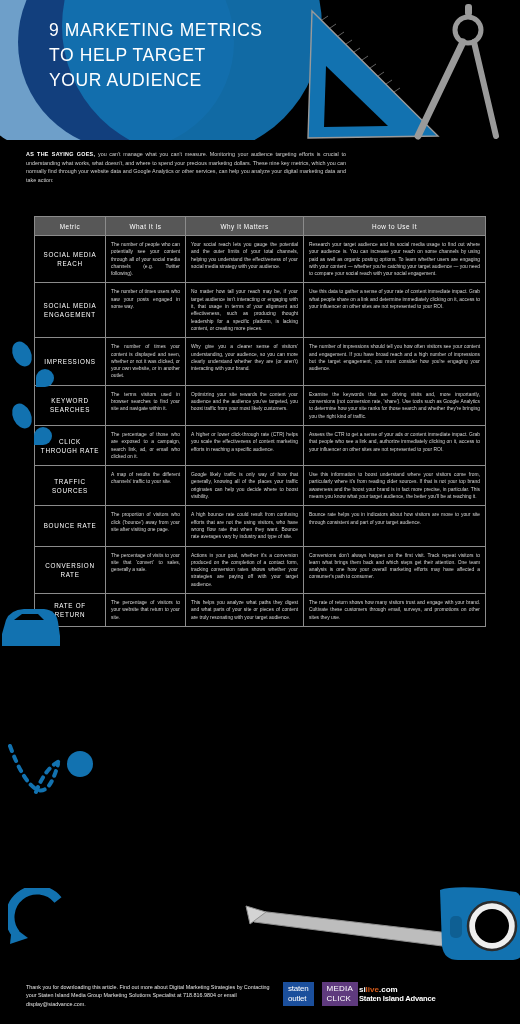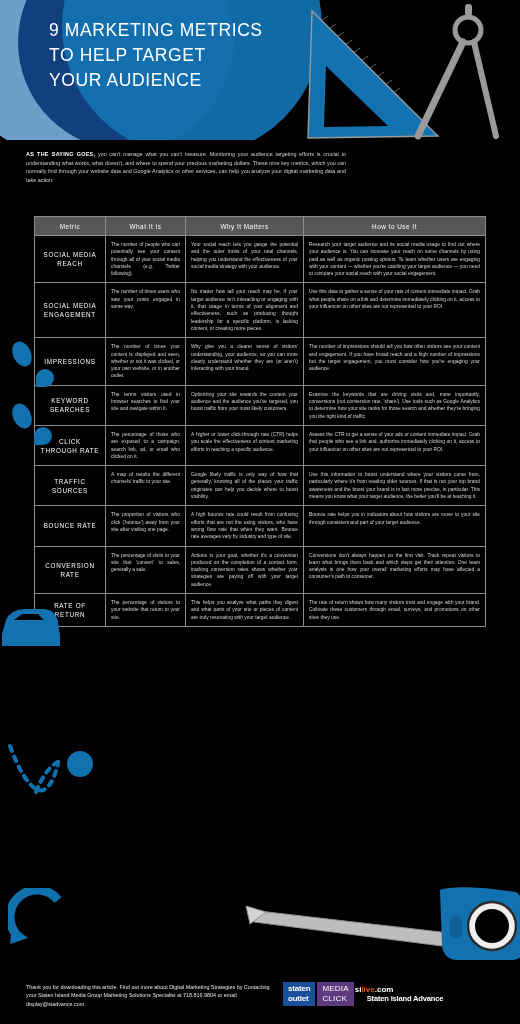--- a/index.html
+++ b/index.html
@@ -73,32 +73,32 @@
 
   
   .footer-text {
     position: absolute; left: 26px; bottom: 16px; width: 250px;
     color: #e4e4e4; font-size: 5.4px; line-height: 8.4px;
   }
 
   .logos { position: absolute; left: 283px; bottom: 18px; display: flex; align-items: stretch; height: 24px; z-index: 7; }
   .logo-staten {
     background: #1b4f9c; color: #fff; padding: 2px 5px;
-    font-size: 8px; line-height: 10px; font-weight: 700; letter-spacing: -.2px;
+    font-size: 8px; line-height: 10px; font-weight: 400; letter-spacing: -.2px;
     display: flex; flex-direction: column; justify-content: center;
   }
   .logo-media {
     background: #5f3a7e; color: #fff; padding: 2px 5px;
     font-size: 8px; line-height: 10px; font-weight: 400; letter-spacing: .2px;
-    display: flex; flex-direction: column; justify-content: center; margin-left: 2px;
+    display: flex; flex-direction: column; justify-content: center; margin-left: 8px;
   }
   .logo-silive { margin-left: 1px; display: flex; flex-direction: column; justify-content: center; }
   .silive-top { font-size: 8px; font-weight: 700; color: #ffffff; line-height: 9px; }
   .silive-top .o { color: #d85c1a; }
-  .silive-bot { font-size: 7.6px; font-weight: 700; color: #ffffff; line-height: 9px; letter-spacing: -.2px; padding-left: 12px; }
+  .silive-bot { font-size: 7.6px; font-weight: 700; color: #ffffff; line-height: 9px; letter-spacing: -.2px; }
 </style>
 </head>
 <body>
 
 <div class="page">
 
   <div class="header">
     <div class="circ circ-light"></div>
     <div class="circ circ-navy"></div>
     <div class="circ circ-mid"></div>

